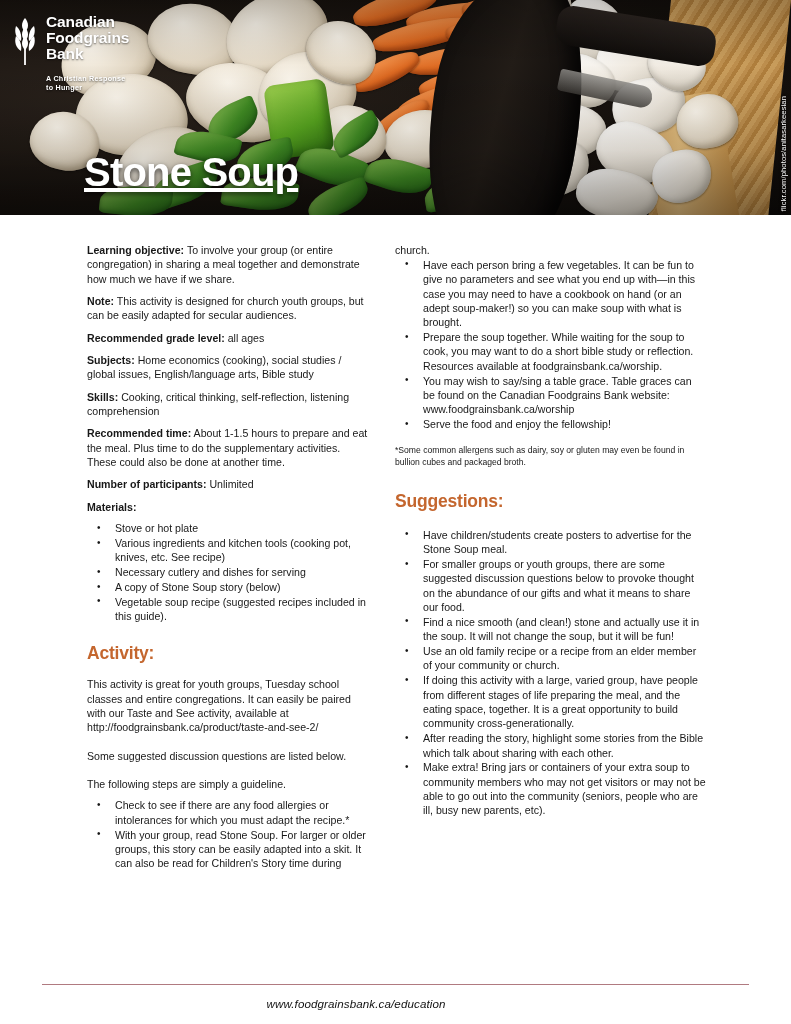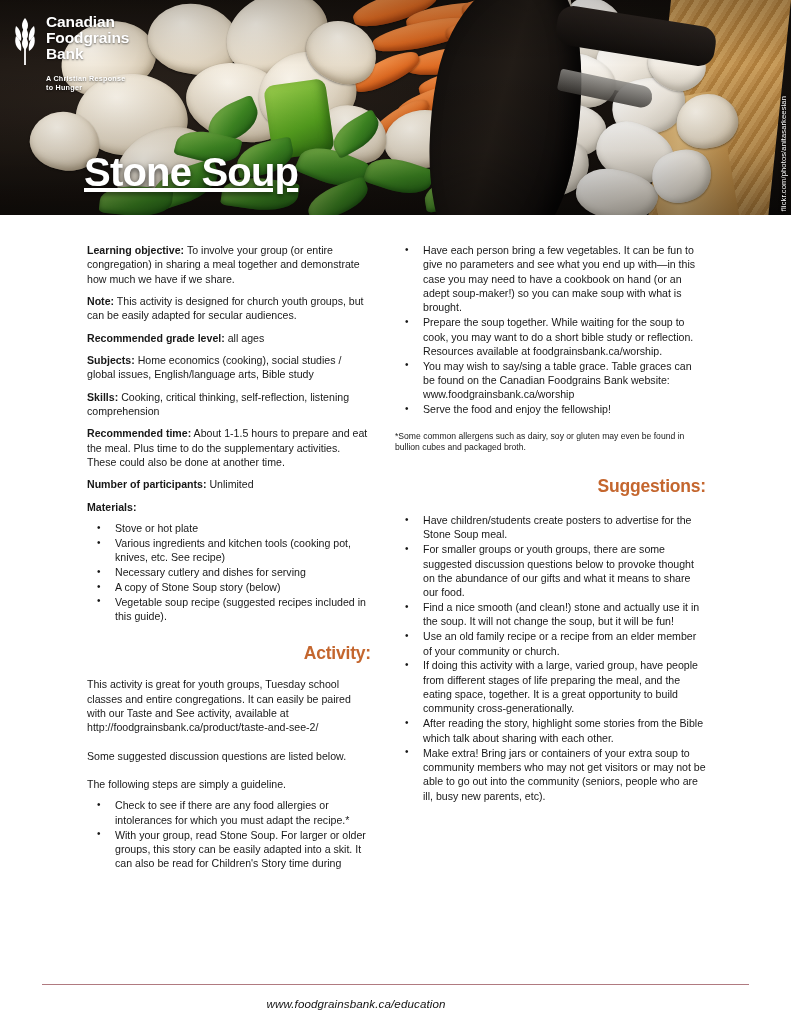--- a/index.html
+++ b/index.html
@@ -238,21 +238,20 @@
   }
   ul.bul > li.nobullet { padding-left: 0; }
   ul.bul > li.nobullet::before { content: ""; }
 
   h2.sec {
     margin: 18px 0 12px 0;
     font-size: 17.5px;
     font-weight: bold;
     letter-spacing: -0.2px;
     color: #C4662E;
-    text-align: right;
   }
   h2.sec.sug { margin: 22px 0 14px 0; }
 
   .footnote {
     margin: 14px 0 0 0;
     font-size: 8.6px;
     line-height: 1.32;
     color: #181818;
   }
 
@@ -443,20 +442,21 @@
 
       <ul class="bul">
         <li>Check to see if there are any food allergies or intolerances for which you must adapt the recipe.*</li>
         <li>With your group, read Stone Soup. For larger or older groups, this story can be easily adapted into a skit. It can also be read for Children's Story time during</li>
       </ul>
     </div>
 
     <div class="col col-right">
 
       <ul class="bul">
+        <li class="nobullet">church.</li>
         <li>Have each person bring a few vegetables. It can be fun to give no parameters and see what you end up with—in this case you may need to have a cookbook on hand (or an adept soup-maker!) so you can make soup with what is brought.</li>
         <li>Prepare the soup together. While waiting for the soup to cook, you may want to do a short bible study or reflection. Resources available at foodgrainsbank.ca/worship.</li>
         <li>You may wish to say/sing a table grace. Table graces can be found on the Canadian Foodgrains Bank website: www.foodgrainsbank.ca/worship</li>
         <li>Serve the food and enjoy the fellowship!</li>
       </ul>
 
       <p class="footnote">*Some common allergens such as dairy, soy or gluten may even be found in bullion cubes and packaged broth.</p>
 
       <h2 class="sec sug">Suggestions:</h2>
 

